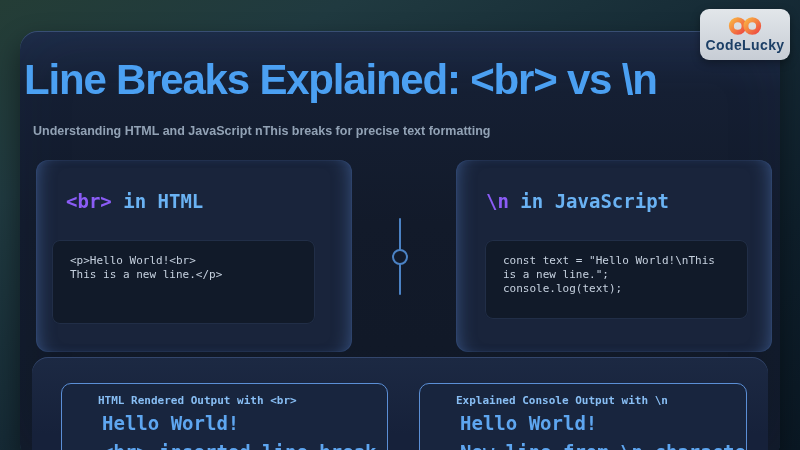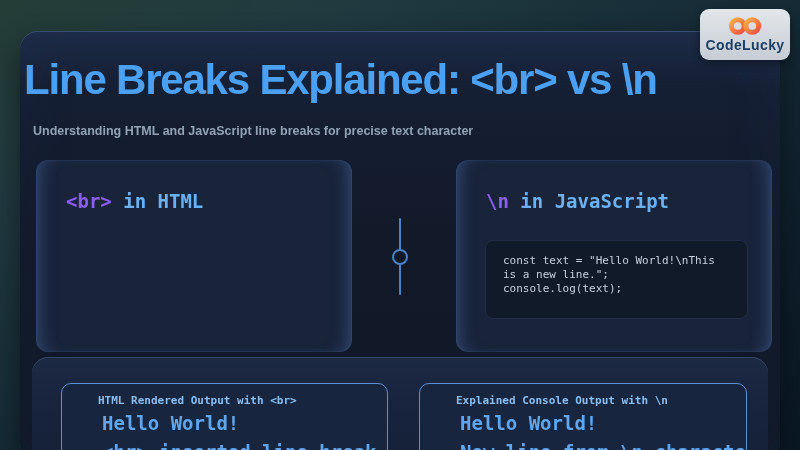--- a/index.html
+++ b/index.html
@@ -105,30 +105,32 @@
           <stop offset="1" stop-color="#ee4d41"></stop>
         </linearGradient>
       </defs>
       <circle cx="14" cy="11" r="7" fill="none" stroke="url(#lg-inf)" stroke-width="5.5"></circle>
       <circle cx="30" cy="11" r="7" fill="none" stroke="url(#lg-inf)" stroke-width="5.5"></circle>
     </svg>
     <div class="brand-name">CodeLucky</div>
   </div>
 
   <h1 class="title">Line Breaks Explained: &lt;br&gt; vs \n</h1>
-  <p class="subtitle">Understanding HTML and JavaScript line breaks for precise text character</p>
+  <p class="subtitle">Understanding HTML and JavaScript nThis breaks for precise text formatting</p>
 
   <section class="panel left">
     <h2 class="panel-heading"><span class="sym">&lt;br&gt;</span><span class="rest"> in HTML</span></h2>
   </section>
 
   <section class="panel right">
     <h2 class="panel-heading"><span class="sym">\n</span><span class="rest"> in JavaScript</span></h2>
   </section>
 
+  <pre class="code-block code-html">&lt;p&gt;Hello World!&lt;br&gt;
+This is a new line.&lt;/p&gt;</pre>
   <pre class="code-block code-js">const text = "Hello World!\nThis
 is a new line.";
 console.log(text);</pre>
 
   <div class="divider-line"></div>
   <div class="divider-circle"></div>
 
   <div class="bottom-card"></div>
 
   <div class="outbox left">

